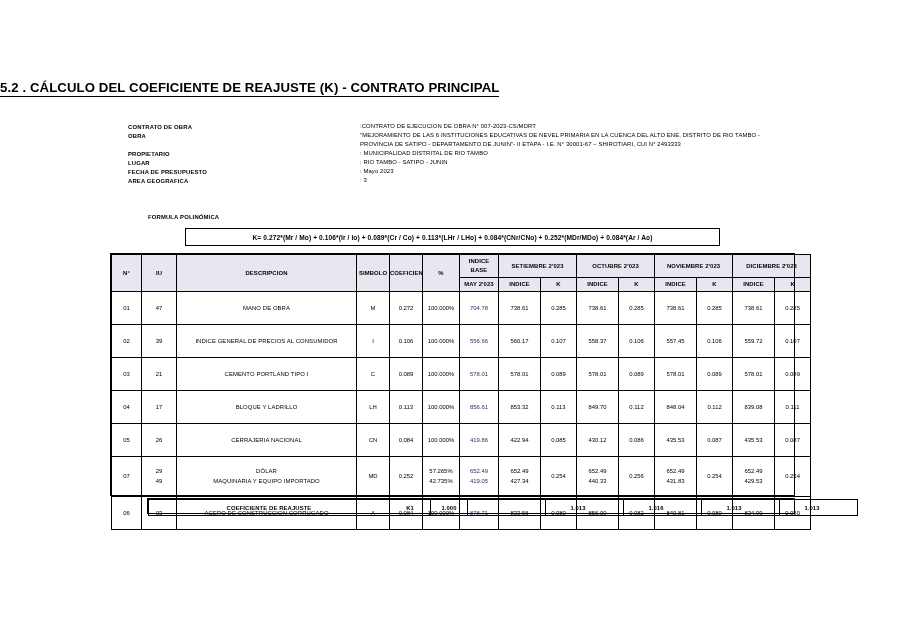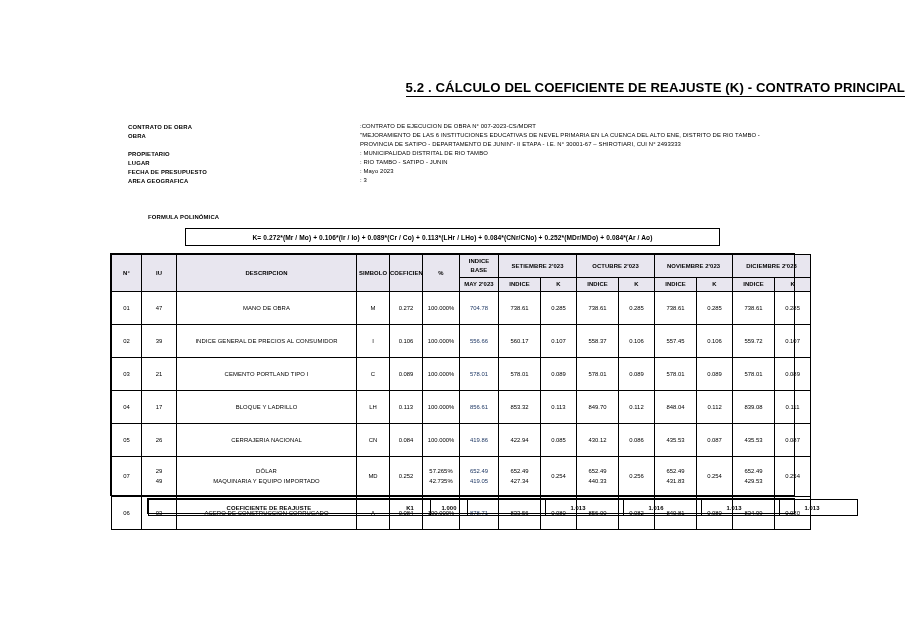--- a/index.html
+++ b/index.html
@@ -15,21 +15,21 @@
     overflow: hidden;
     position: relative;
   }
 
   
   .doc-title {
     position: absolute;
     top: 80px;
     left: 0;
     width: 905px;
-    text-align: right;
+    text-align: left;
     font-size: 13.2px;
     font-weight: bold;
     letter-spacing: 0.1px;
   }
   .doc-title span {
     border-bottom: 1.6px solid #000;
     padding-bottom: 1px;
   }
 
   

